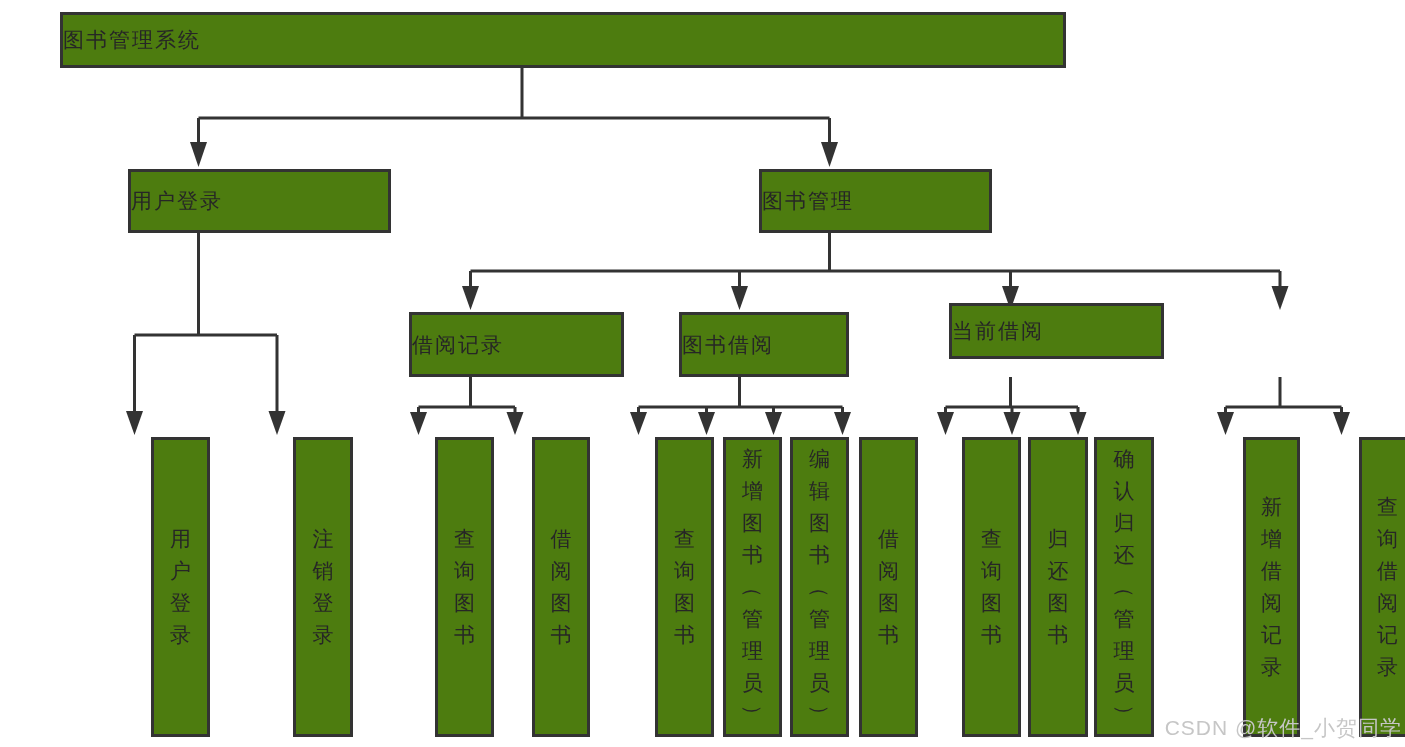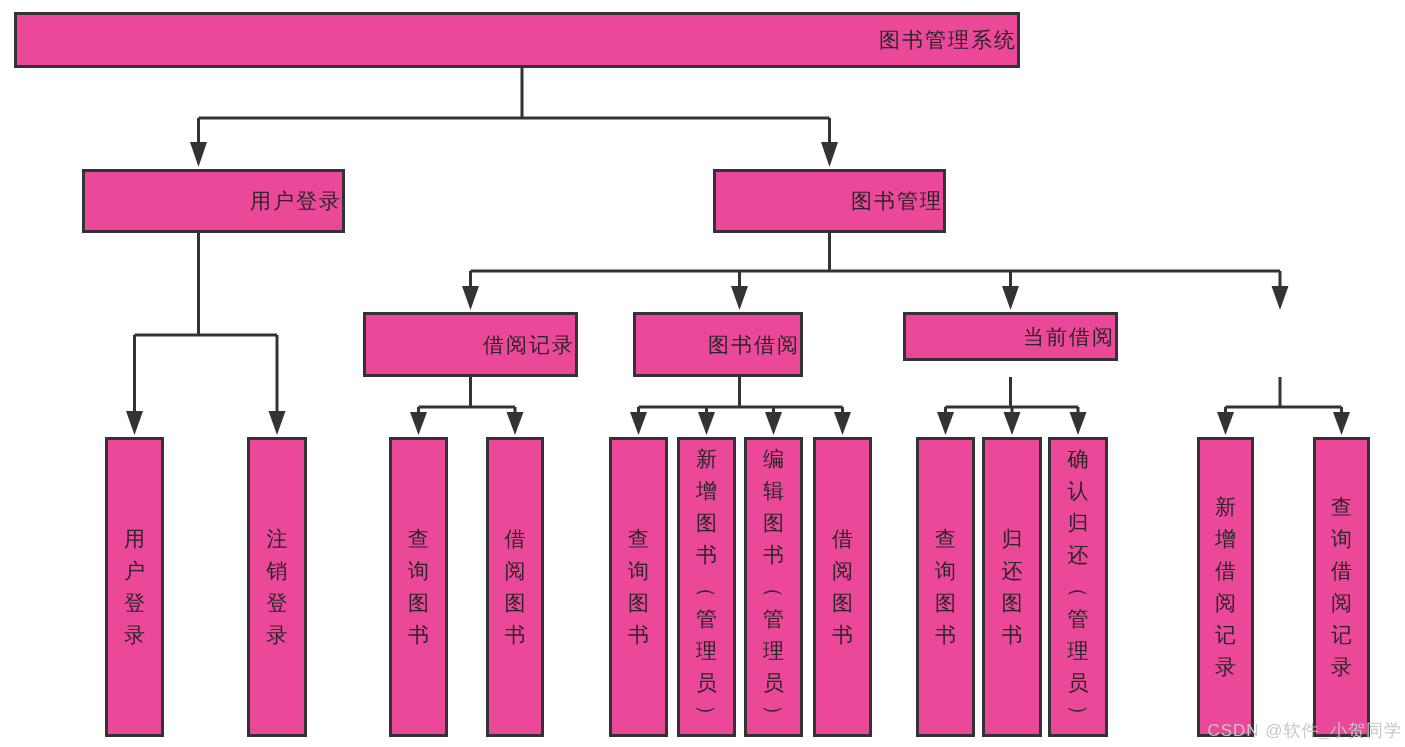--- a/index.html
+++ b/index.html
@@ -4,35 +4,35 @@
 <style>
   :root { --line:#333333; --text:#262626; --bg:#ffffff; --watermark:#c6c6c6; }
   * { box-sizing:border-box; }
   html,body { margin:0; padding:0; background:#fff; }
   .stage {
     position:relative; width:1405px; height:747px; background:var(--bg);
     font-family:"Liberation Sans","DejaVu Sans",sans-serif; color:var(--text);
     overflow:hidden;
   }
   .box {
-    position:absolute; background:#ec4899; border:3px solid var(--line);
-    display:flex; align-items:center; justify-content:flex-end;
+    position:absolute; background:#4d7c0f; border:3px solid var(--line);
+    display:flex; align-items:center; justify-content:flex-start;margin-left:46px;
   }
   .box .hlabel { font-size:21px; letter-spacing:2px; white-space:nowrap; }
   .vtext {
     display:flex; flex-direction:column; align-items:center; justify-content:center;
     width:100%; height:100%;
   }
   .vchar { display:block; font-size:21px; line-height:32px; text-align:center; }
   .vrot  { transform:rotate(90deg); }
   svg.connectors { position:absolute; left:0; top:0; width:1405px; height:747px; }
   svg.connectors path { stroke:var(--line); stroke-width:3; fill:none; }
   svg.connectors polygon { fill:var(--line); stroke:none; }
   .watermark {
-    position:absolute; right:3px; bottom:5px; font-size:17px; letter-spacing:1px;
+    position:absolute; right:3px; bottom:5px; font-size:21px; letter-spacing:1px;
     color:var(--watermark); z-index:9; white-space:nowrap;
   }
 </style>
 </head>
 <body>
 
 <div class="stage">
 
   <svg class="connectors" aria-hidden="true">
 
@@ -80,21 +80,21 @@
   <div class="box" style="left:713px;top:169px;width:233px;height:64px">
     <span class="hlabel">图书管理</span>
   </div>
 
   <div class="box" style="left:363px;top:312px;width:215px;height:65px">
     <span class="hlabel">借阅记录</span>
   </div>
   <div class="box" style="left:633px;top:312px;width:170px;height:65px">
     <span class="hlabel">图书借阅</span>
   </div>
-  <div class="box" style="left:903px;top:312px;width:215px;height:49px">
+  <div class="box" style="left:903px;top:303px;width:215px;height:56px">
     <span class="hlabel">当前借阅</span>
   </div>
 
   <div class="box" style="left:105px;top:437px;width:59px;height:300px">
     <span class="vtext">
         <span class="vchar">用</span>
         <span class="vchar">户</span>
         <span class="vchar">登</span>
         <span class="vchar">录</span>
       </span>

